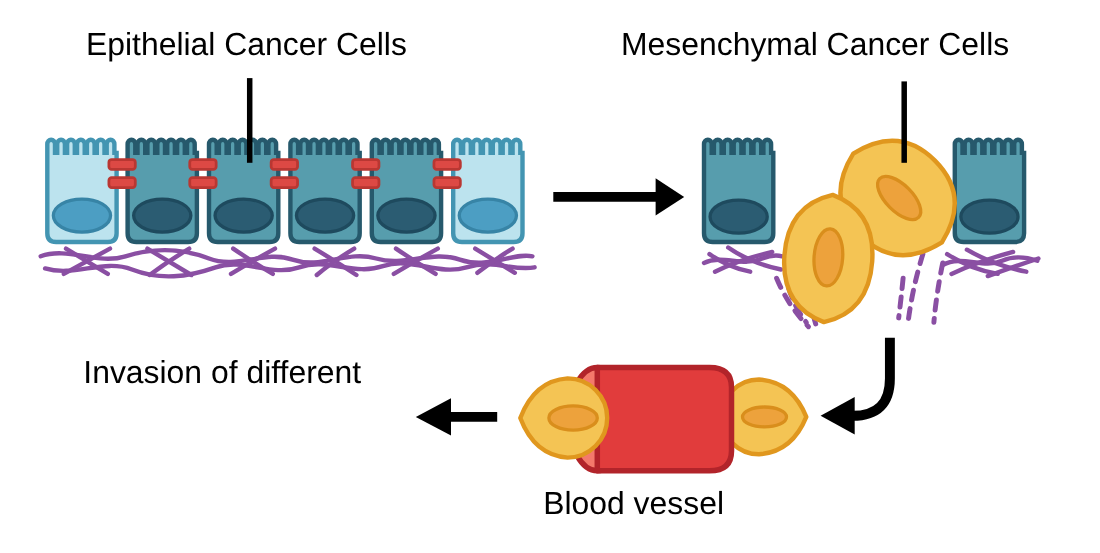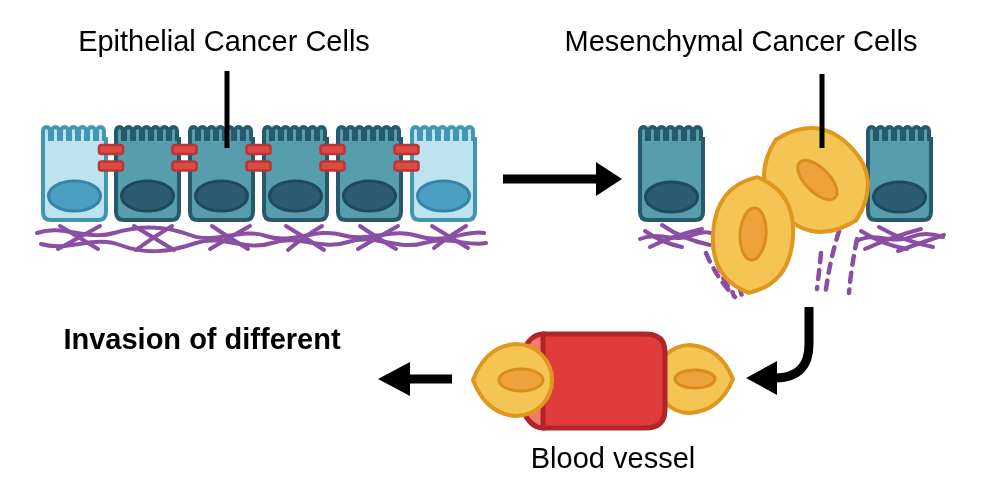--- a/index.html
+++ b/index.html
@@ -1,21 +1,21 @@
 <!DOCTYPE html>
 <html><head>
 <meta charset="utf-8">
 <style>
   html,body{margin:0;padding:0;background:#fff;}
   .canvas{position:relative;width:967px;height:503px;background:#ffffff;overflow:hidden;
           font-family:"Liberation Sans",sans-serif;color:#000;}
   .diagram-svg{position:absolute;left:0;top:0;}
   .label{position:absolute;transform:translateX(-50%);font-size:29px;line-height:34px;
          color:#000;white-space:nowrap;text-align:center;}
-  .label-multiline{line-height:41px;font-weight:bold;}
+  .label-multiline{line-height:41px;}
   
   .cell-dark{fill:#579DAD;stroke:#26596C;stroke-width:4;}
   .cell-light{fill:#BCE3EE;stroke:#4395B2;stroke-width:4;}
   .nuc-dark{fill:#2B5C72;stroke:#1E4A5E;stroke-width:3;}
   .nuc-light{fill:#4C9EC3;stroke:#3784A6;stroke-width:3;}
   .junction{fill:#DD4944;stroke:#B93732;stroke-width:2.5;}
   
   .mes{fill:#F4C454;stroke:#E0971E;stroke-width:4;stroke-linejoin:round;}
   .mes-nuc{fill:#EDA23C;stroke:#D98E1C;stroke-width:3;}
   
@@ -167,15 +167,15 @@
   </svg>
 
   <div class="label" style="left:224px;top:24px;">Epithelial Cancer Cells</div>
 
   <div class="label" style="left:741px;top:24px;">Mesenchymal Cancer Cells</div>
 
   <div class="label label-multiline" style="left:202px;top:319px;">
     <div>Invasion of different</div>
   </div>
 
-  <div class="label" style="left:613px;top:441px;text-align:center;">Blood vessel</div>
+  <div class="label" style="left:576px;top:441px;text-align:center;">Blood vessel</div>
 
 </div>
 
 </body></html>

